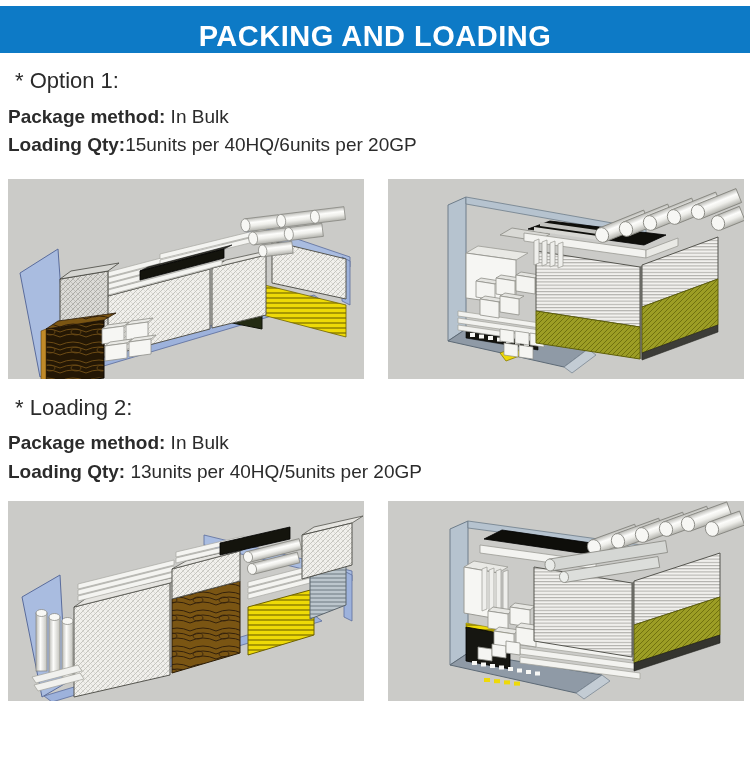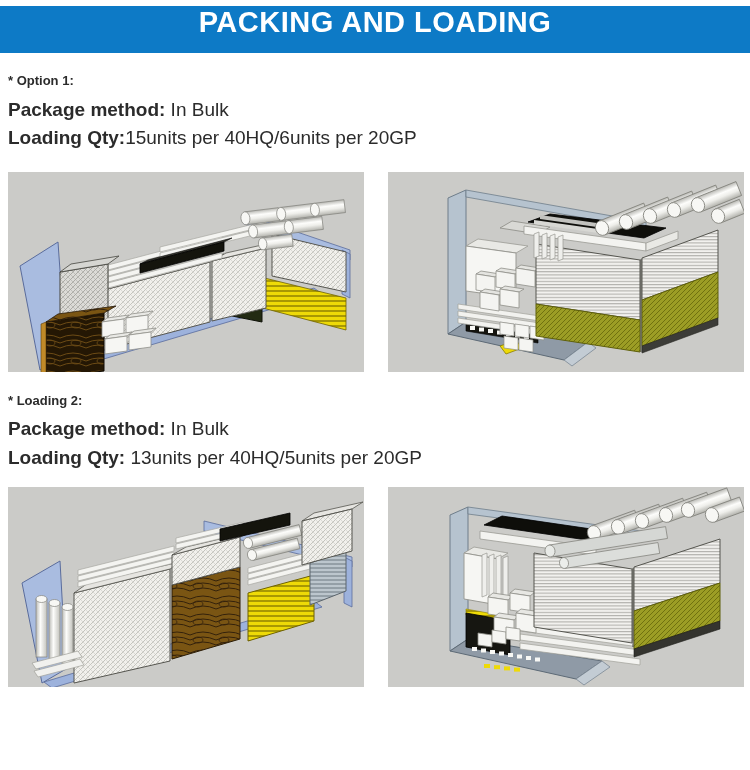--- a/index.html
+++ b/index.html
@@ -2,29 +2,29 @@
 <html><head>
 <meta charset="utf-8">
 <style>
   html,body{margin:0;padding:0;}
   body{
     width:750px;min-height:770px;background:#ffffff;
     font-family:"Liberation Sans",sans-serif;color:#2b2b2b;
   }
   .banner{
     margin-top:6px;height:47px;background:#0d7ac6;
-    display:flex;align-items:flex-start;justify-content:center;
+    display:flex;align-items:flex-end;justify-content:center;
   }
   .banner-title{
     color:#ffffff;font-size:29px;font-weight:bold;letter-spacing:.5px;
   }
   .text-block{padding:0 8px;line-height:28.5px;}
   .tb1{margin-top:14px;}
   .tb2{margin-top:15px;}
-  .option-heading{font-size:13px;font-weight:bold;margin:0;}
+  .option-heading{font-size:22px;font-weight:normal;margin:7px;}
   .spec{font-size:19px;margin:0;}
   .spec .lbl{font-weight:bold;}
   .spec .val{white-space:pre-wrap;}
   .figs{display:flex;gap:24px;padding-left:8px;}
   .figs1{margin-top:19px;}
   .figs2{margin-top:15px;}
   figure{margin:0;width:356px;height:200px;overflow:hidden;}
   figure svg{display:block;}
 </style>
 </head>

